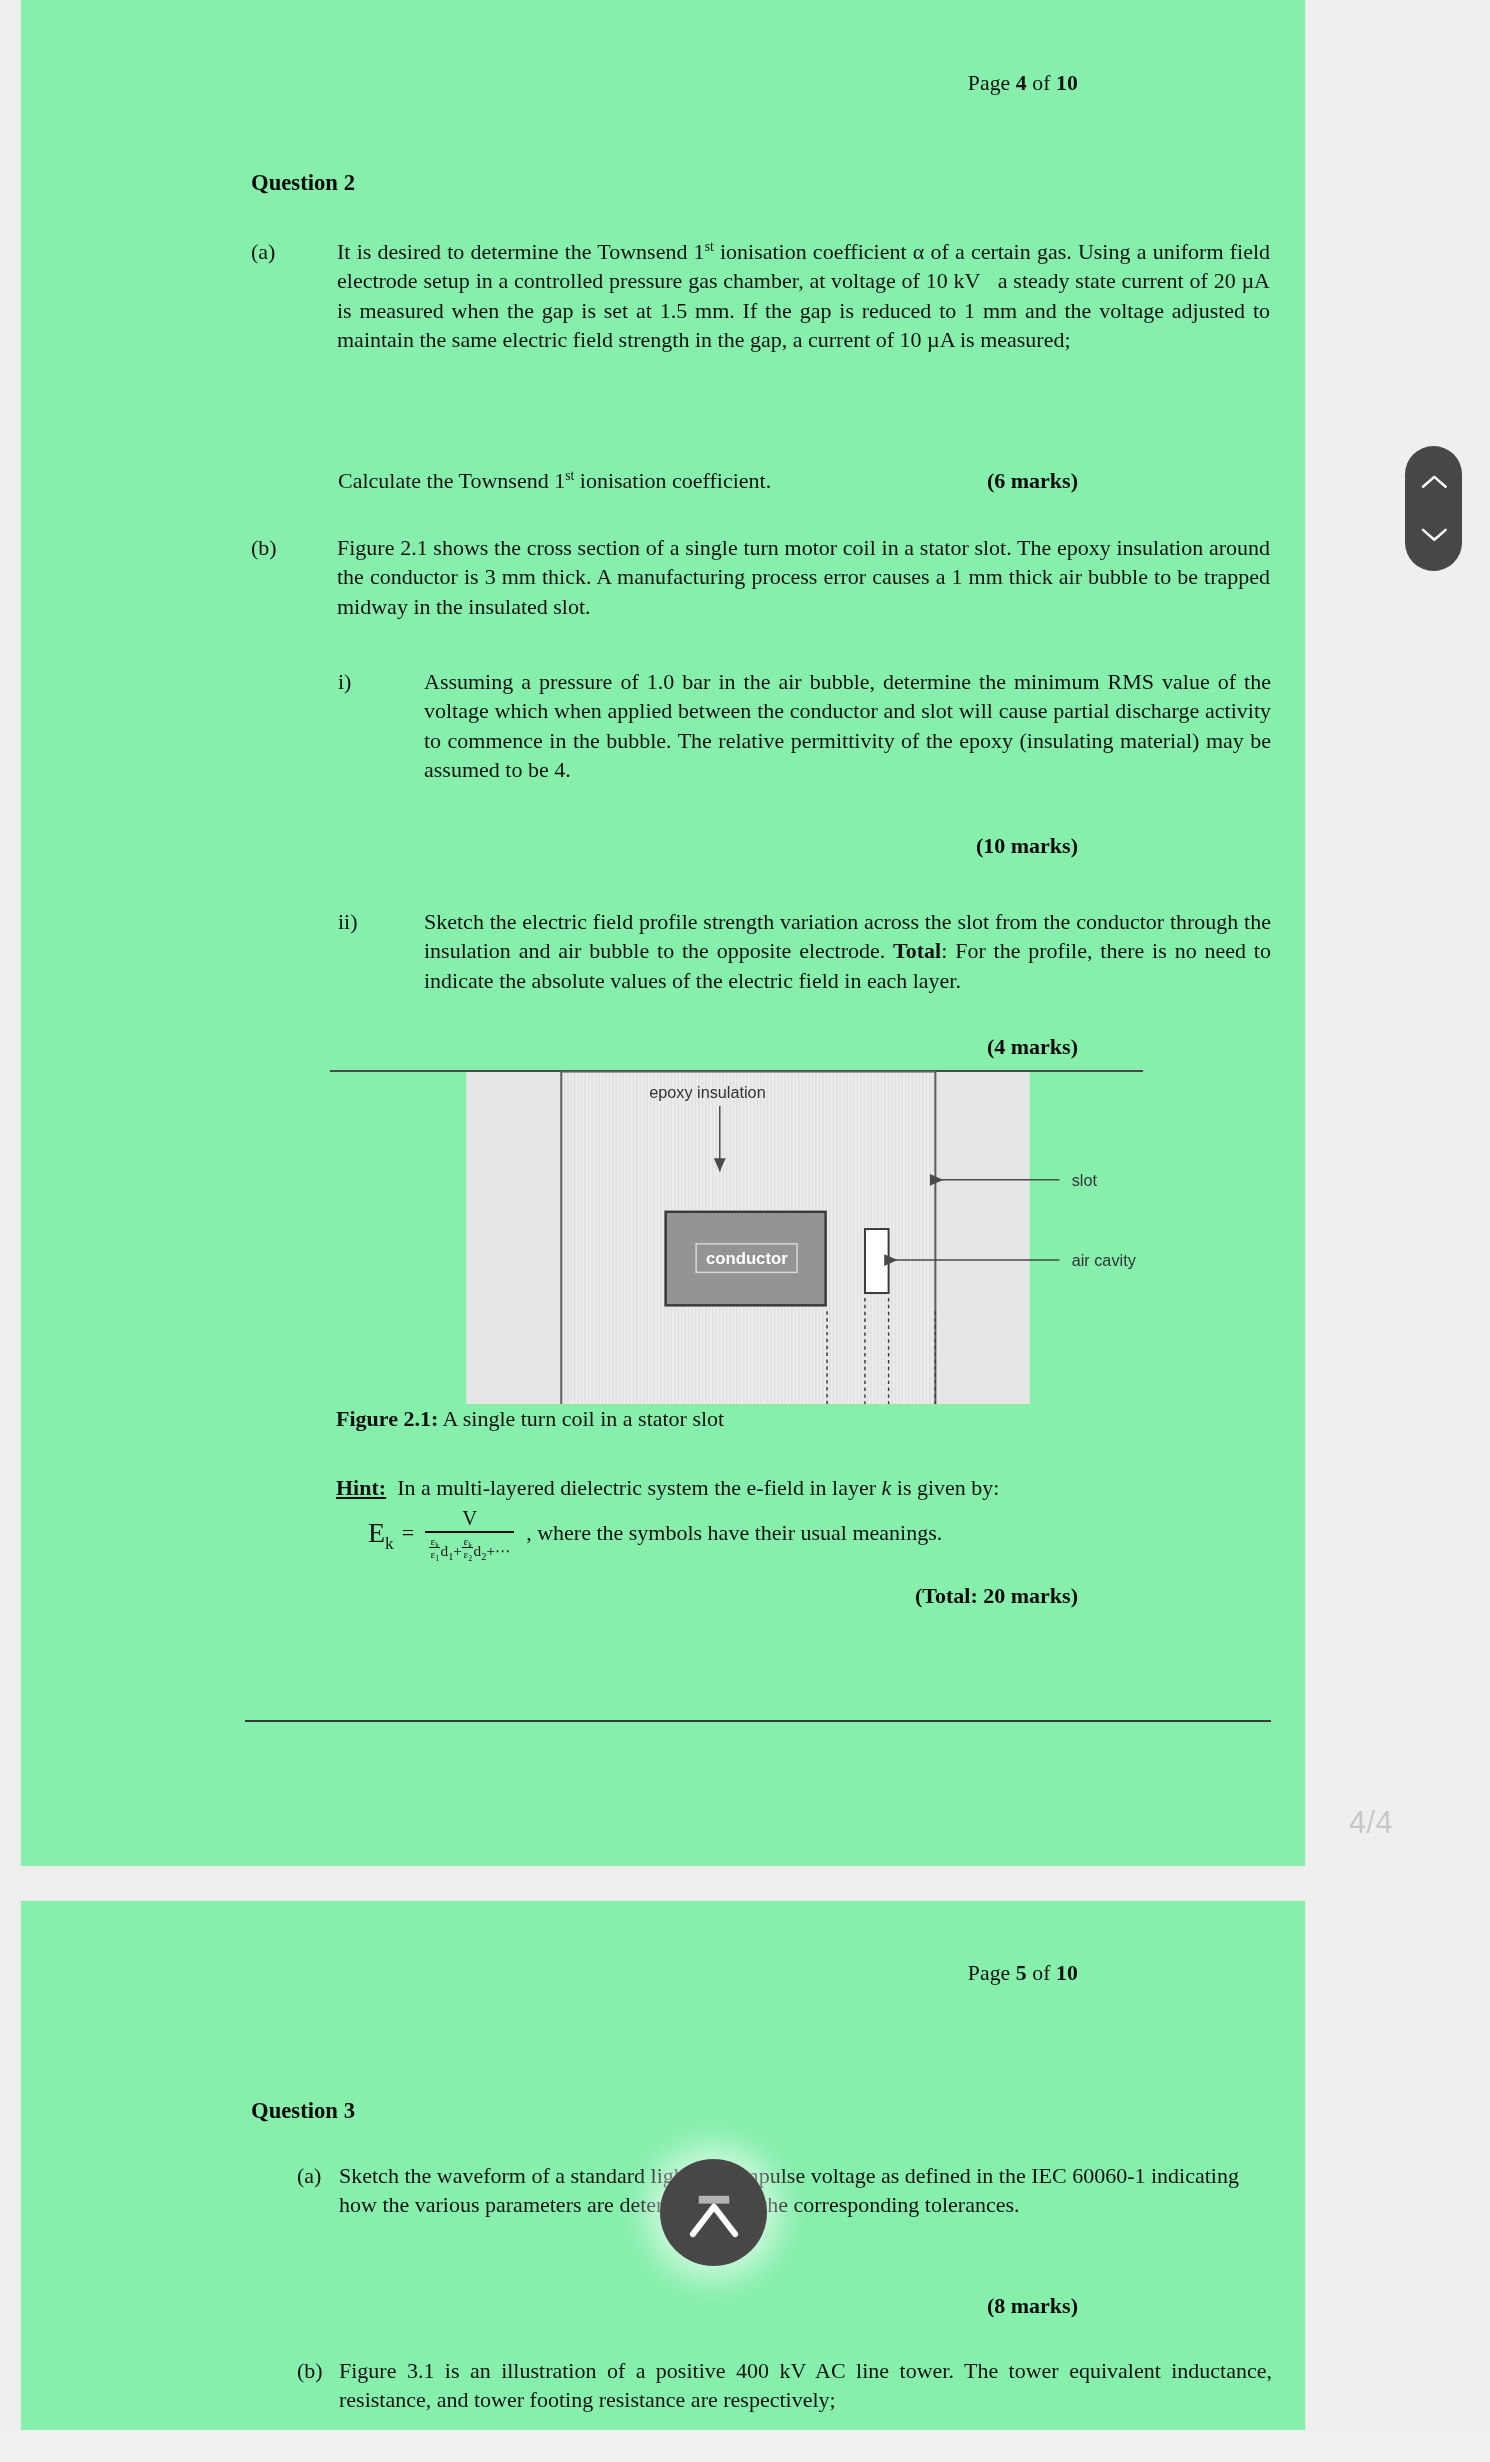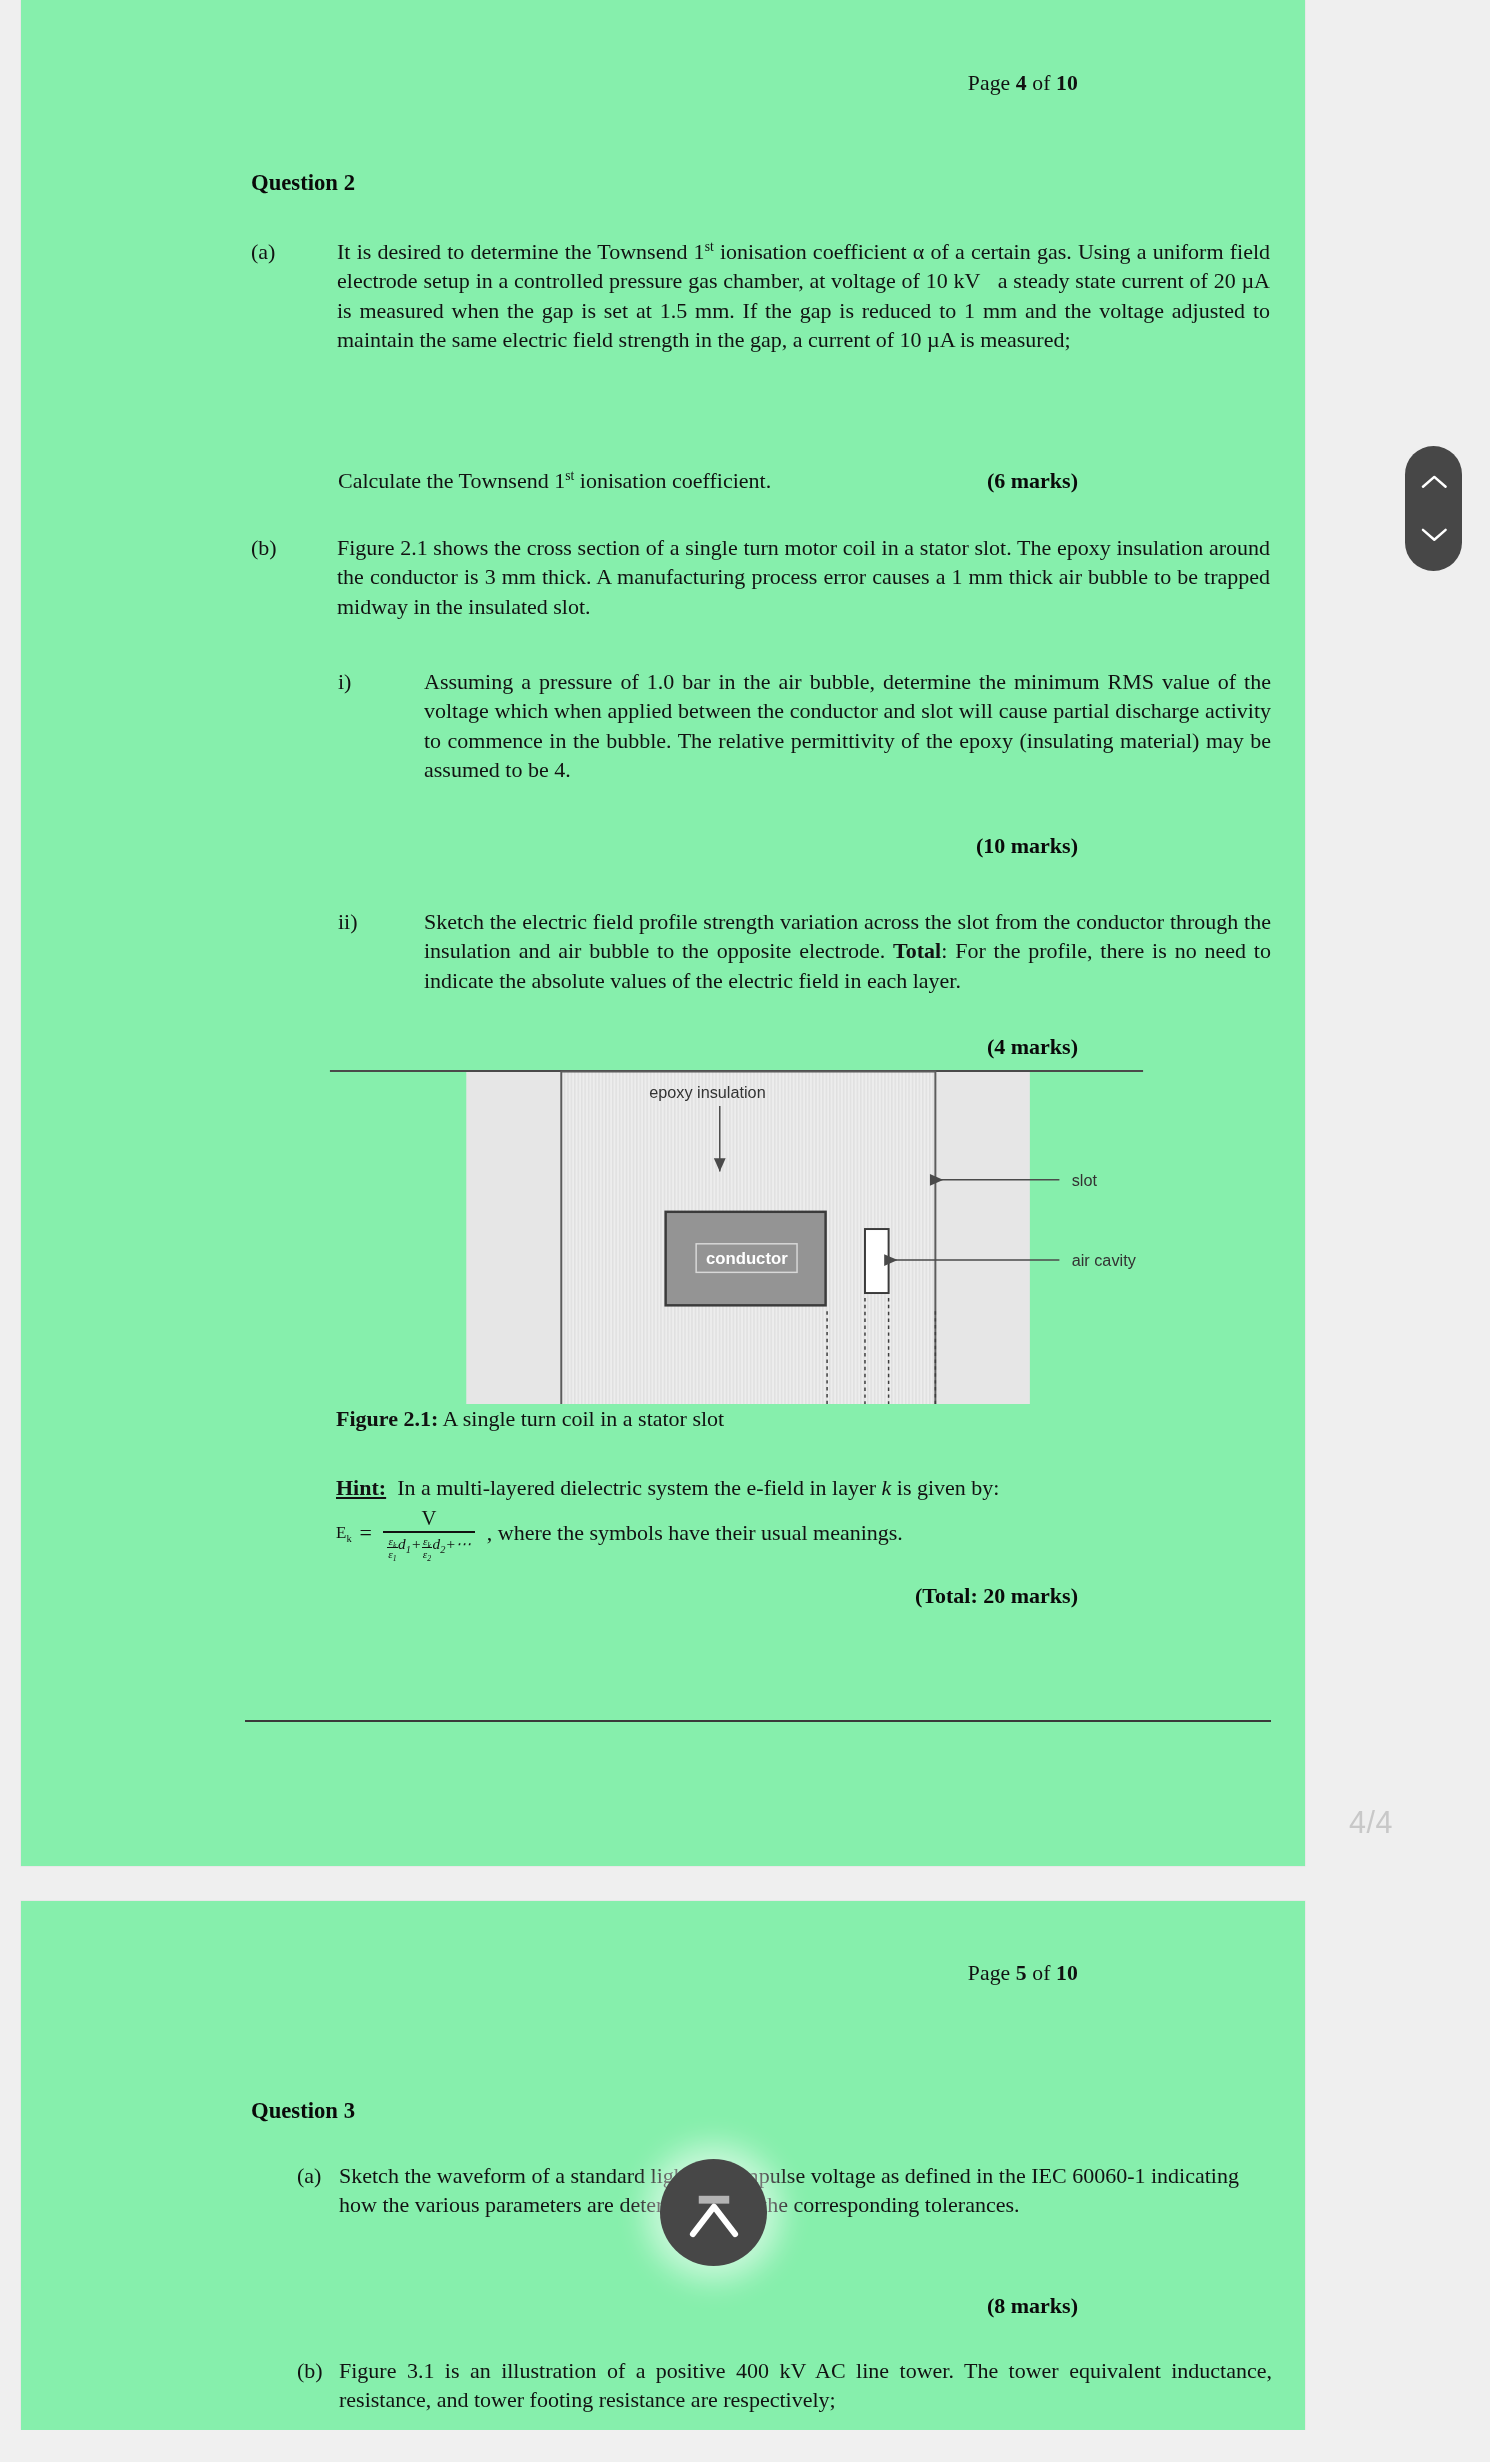--- a/index.html
+++ b/index.html
@@ -132,21 +132,21 @@
   #formula-row {
     position: absolute;
     left: 315px;
     top: 1507px;
     display: flex;
     align-items: center;
     font-size: 22px;
     color: #121212;
     white-space: nowrap;
   }
-  .fr-ek { font-size: 17px; }
+  .fr-ek { font-size: 28px; margin-left: 32px; }
   .fr-ek .sub { font-size: 0.62em; vertical-align: sub; line-height: 0; }
   .fr-eq { margin: 0 7.9px; }
 
   .fraction {
     display: inline-flex;
     flex-direction: column;
     align-items: center;
     vertical-align: middle;
     margin: 0 3px;
   }
@@ -156,22 +156,21 @@
   }
   .fraction .bar {
     width: 100%;
     height: 2px;
     background: #111;
   }
   .fraction .den {
     font-size: 15.3px;
     padding: 1.5px 3.9px 0;
     display: inline-flex;
-    align-items: flex-start;
-    font-style: italic;
+    align-items: flex-end;
   }
   .minifrac {
     display: inline-flex;
     flex-direction: column;
     align-items: center;
     vertical-align: middle;
     font-size: 11.3px;
     margin: 0 0.5px;
   }
   .minifrac .mn { padding: 0 1px; }

